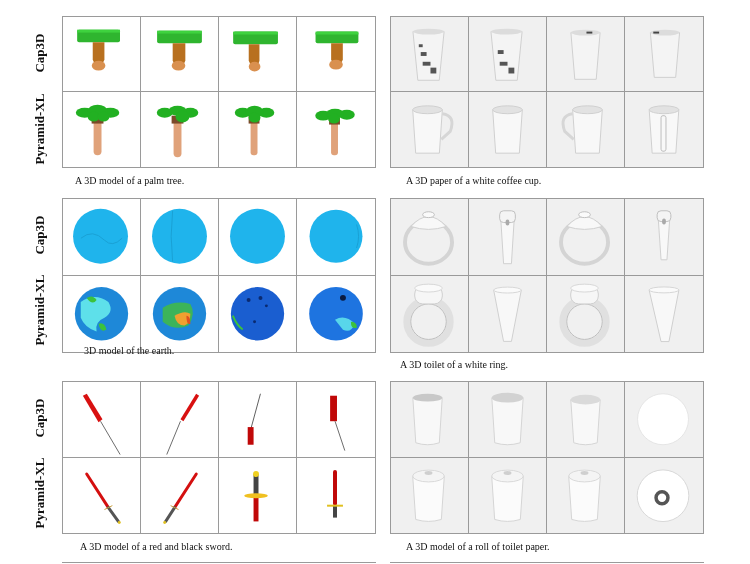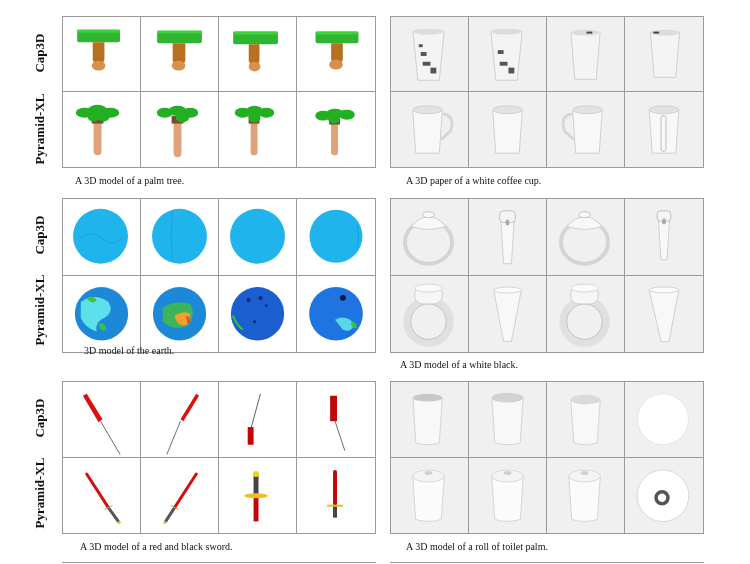--- a/index.html
+++ b/index.html
@@ -299,21 +299,21 @@
           <ellipse cx="38" cy="12" rx="14" ry="4" fill="#fafafa" stroke="#d6d6d6"></ellipse>
         </svg>
       </div>
     <div class="cell c4 r2">
         <svg viewBox="0 0 78 77">
           <path d="M24 14 q15 -4 30 0 l-10 52 h-8z" fill="#f8f8f8" stroke="#cfcfcf"></path>
           <ellipse cx="39" cy="14" rx="15" ry="3" fill="#fafafa" stroke="#d6d6d6"></ellipse>
         </svg>
       </div>
   </div>
-  <div class="caption" style="left:400px;top:359px;">A 3D model of a white black.</div>
+  <div class="caption" style="left:400px;top:359px;">A 3D toilet of a white ring.</div>
 </div>
 
 <div class="panel">
   <div class="rowlabel" style="left:2px;top:410px;">Cap3D</div>
   <div class="rowlabel" style="left:2px;top:485px;">Pyramid-XL</div>
   <div class="grid white" style="left:62px;top:381px;width:314px;height:153px;">
     <div class="cell">
         <svg viewBox="0 0 78 76">
           <path d="M20 14 l4 -2 l16 26 l-4 3z" fill="#d81010"></path>
           <path d="M38 40 l20 34" stroke="#444" stroke-width="0.8"></path>
@@ -418,17 +418,17 @@
           <ellipse cx="38" cy="15" rx="4" ry="2" fill="#cfcfcf"></ellipse>
         </svg>
       </div>
     <div class="cell c4 r2">
         <svg viewBox="0 0 78 76">
           <circle cx="38" cy="38" r="26" fill="#ffffff" stroke="#d8d8d8"></circle>
           <circle cx="37" cy="40" r="6" fill="none" stroke="#555" stroke-width="3.5"></circle>
         </svg>
       </div>
   </div>
-  <div class="caption" style="left:406px;top:541px;">A 3D model of a roll of toilet palm.</div>
+  <div class="caption" style="left:406px;top:541px;">A 3D model of a roll of toilet paper.</div>
 </div>
 
 <div class="cutline" style="left:62px;top:562px;width:314px;"></div>
 <div class="cutline" style="left:390px;top:562px;width:314px;"></div>
 
 </body></html>

